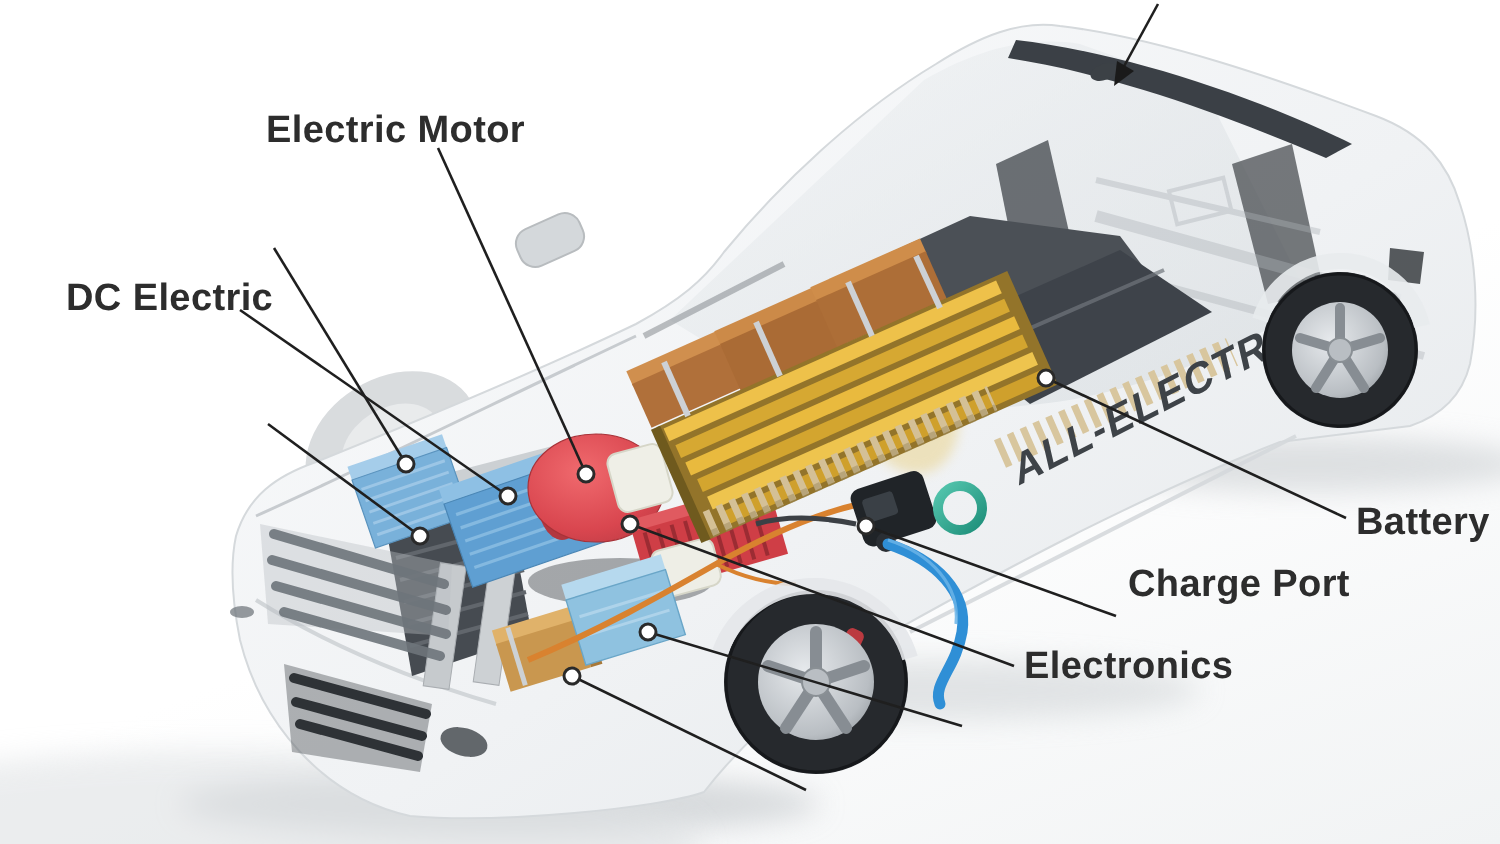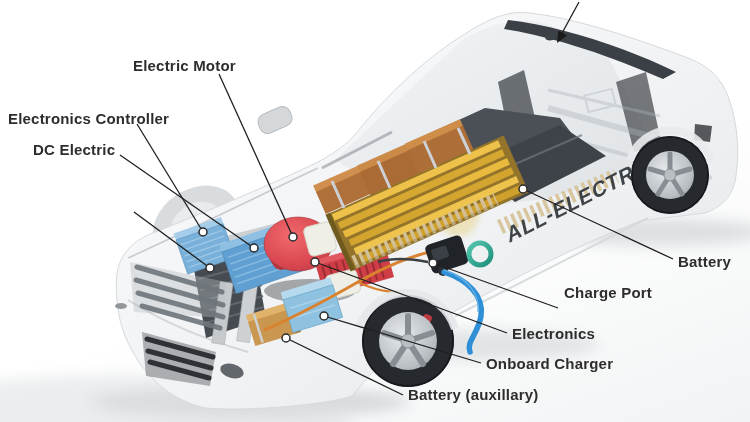--- a/index.html
+++ b/index.html
@@ -3,21 +3,21 @@
 <meta charset="utf-8">
 <style>
   html,body{margin:0;padding:0;background:#ffffff;}
   #stage{
     position:relative;width:750px;height:422px;overflow:hidden;
     background:linear-gradient(160deg,#ffffff 55%,#f1f3f4 100%);
     font-family:"Liberation Sans",sans-serif;
   }
   #art{position:absolute;left:0;top:0;}
   .lbl{
-    position:absolute;font-size:15px;font-weight:700;color:#2d2d2d;
+    position:absolute;font-size:19px;font-weight:700;color:#2d2d2d;
     letter-spacing:.2px;white-space:nowrap;line-height:14px;
   }
   .brand-text{
     font-family:"Liberation Sans",sans-serif;font-weight:bold;
   }
 </style>
 </head>
 <body>
 
 <div id="stage">
@@ -339,21 +339,18 @@
     <circle cx="210" cy="268" r="4"></circle>
     <circle cx="523" cy="189" r="4"></circle>
     <circle cx="433" cy="263" r="4"></circle>
     <circle cx="315" cy="262" r="4"></circle>
     <circle cx="324" cy="316" r="4"></circle>
     <circle cx="286" cy="338" r="4"></circle>
   </g>
 </svg>
 
 <div class="lbl" style="left:133px;top:59px">Electric Motor</div>
-<div class="lbl" style="left:8px;top:112px">Electronics Controller</div>
 <div class="lbl" style="left:33px;top:143px">DC Electric</div>
 <div class="lbl" style="left:678px;top:255px">Battery</div>
 <div class="lbl" style="left:564px;top:286px">Charge Port</div>
 <div class="lbl" style="left:512px;top:327px">Electronics</div>
-<div class="lbl" style="left:486px;top:357px">Onboard Charger</div>
-<div class="lbl" style="left:408px;top:388px">Battery (auxillary)</div>
 
 </div>
 
 </body></html>

